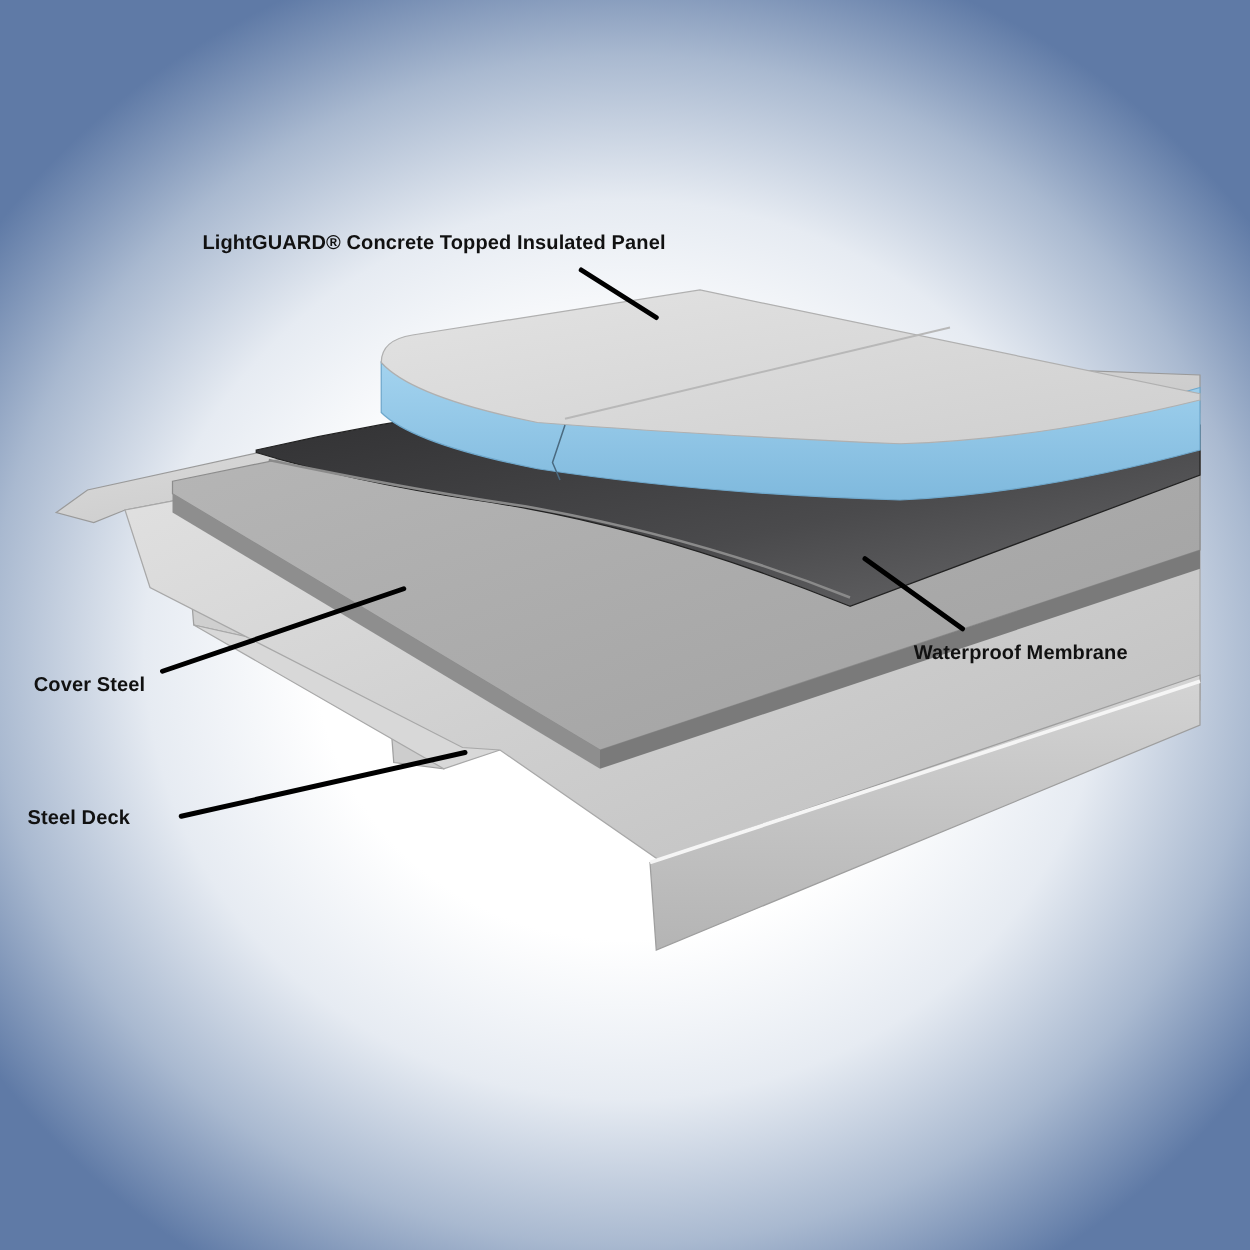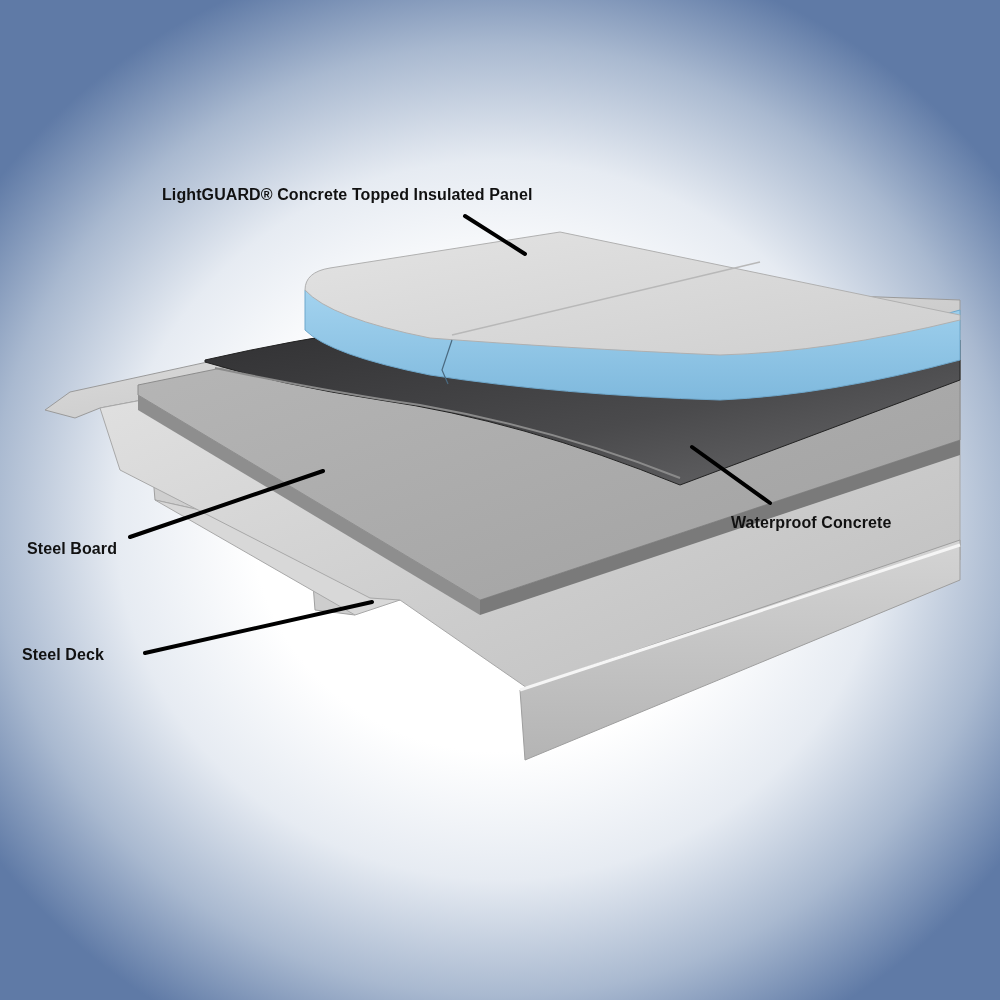--- a/index.html
+++ b/index.html
@@ -88,16 +88,16 @@
 
     <g>
       <line x1="465" y1="216" x2="525" y2="254" stroke="#000" stroke-width="4" stroke-linecap="round"></line>
       <line x1="692" y1="447" x2="770" y2="503" stroke="#000" stroke-width="4" stroke-linecap="round"></line>
       <line x1="130" y1="537" x2="323" y2="471" stroke="#000" stroke-width="4" stroke-linecap="round"></line>
       <line x1="145" y1="653" x2="372" y2="602" stroke="#000" stroke-width="4" stroke-linecap="round"></line>
     </g>
   </svg>
 
   <div class="label" style="left:162px; top:186px;">LightGUARD® Concrete Topped Insulated Panel</div>
-  <div class="label" style="left:731px; top:514px;">Waterproof Concrete</div>
-  <div class="label" style="left:27px; top:540px;">Steel Board</div>
+  <div class="label" style="left:731px; top:514px;">Waterproof Membrane</div>
+  <div class="label" style="left:27px; top:540px;">Cover Steel</div>
   <div class="label" style="left:22px; top:646px;">Steel Deck</div>
 </div>
 
 </body></html>

